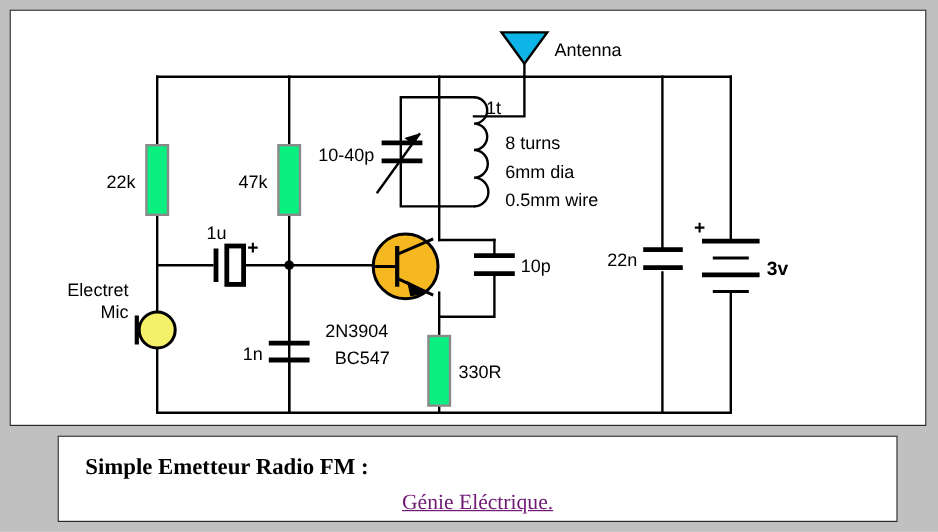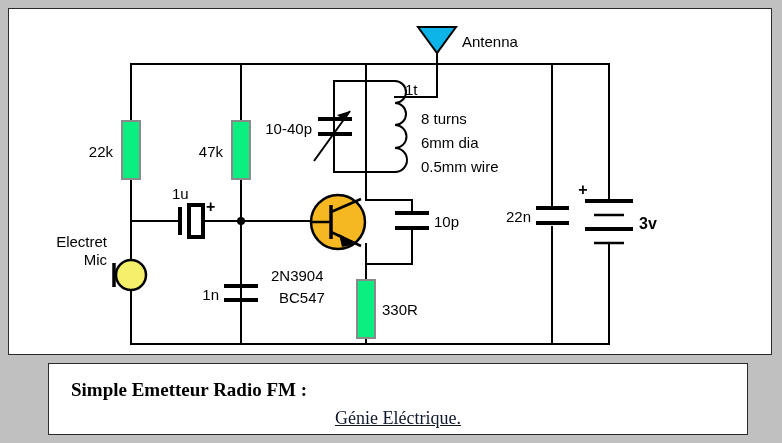--- a/index.html
+++ b/index.html
@@ -50,21 +50,21 @@
     white-space: nowrap;
   }
   #caption-link {
     position: absolute;
     left: 0;
     right: 0;
     top: 44px;
     text-align: center;
     font-family: "Liberation Serif", serif;
     font-size: 18px;
-    color: #0f172a;
+    color: #701a75;
   }
   #caption-link span {
     text-decoration: underline;
   }
   svg.sch {
     position: absolute;
     left: 0;
     top: 0;
     display: block;
   }

